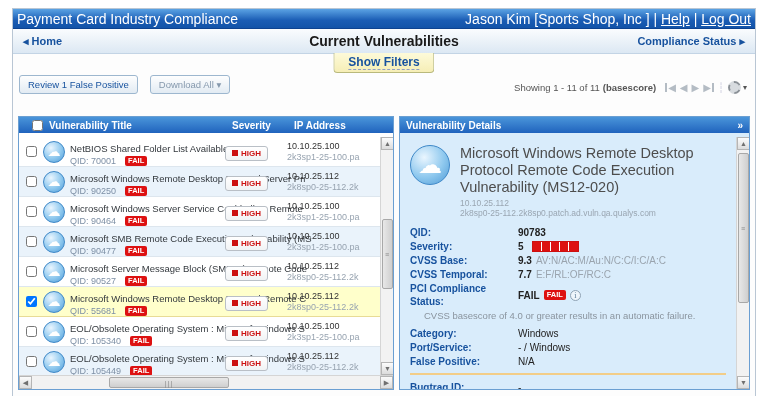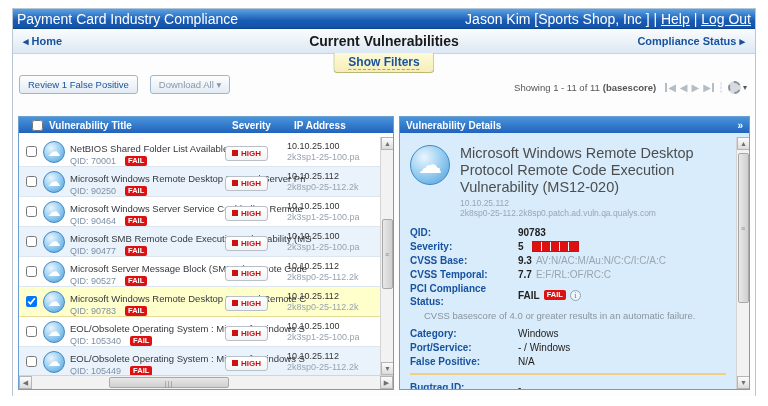--- a/index.html
+++ b/index.html
@@ -305,21 +305,21 @@
 
   <div class="trow alt selected">
     <span class="col-chk">
                 <input type="checkbox" checked="" style="">
               </span>
     <span class="rowmain">
       <span class="cloud">☁</span>
       <span class="rtext">
         <span class="rtitle">Microsoft Windows Remote Desktop Protocol Remote C</span>
         <span class="rqid">
-          <span>QID: 90783</span>
+          <span>QID: 55681</span>
           <span class="fail-badge">FAIL</span>
         </span>
       </span>
     </span>
     <span class="col-sev">
       <span class="high-badge">
         <span class="sq"></span>
         <span>HIGH</span>
       </span>
     </span>

